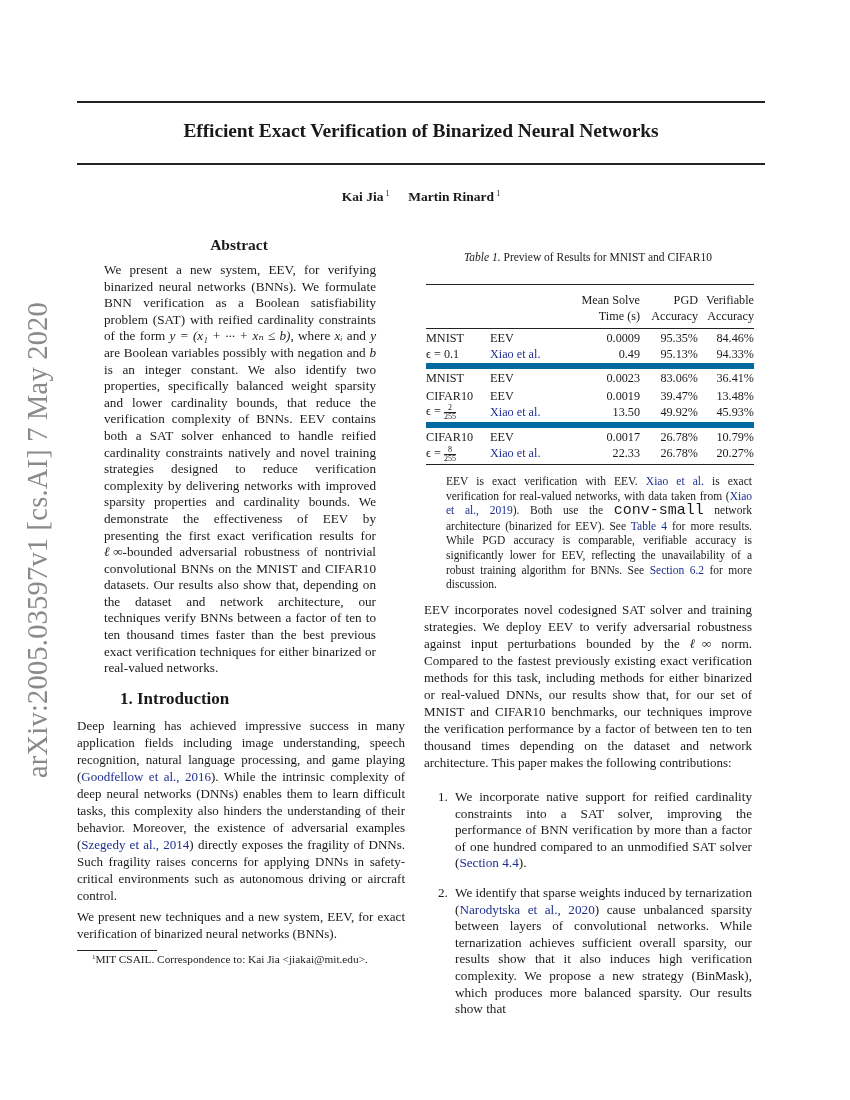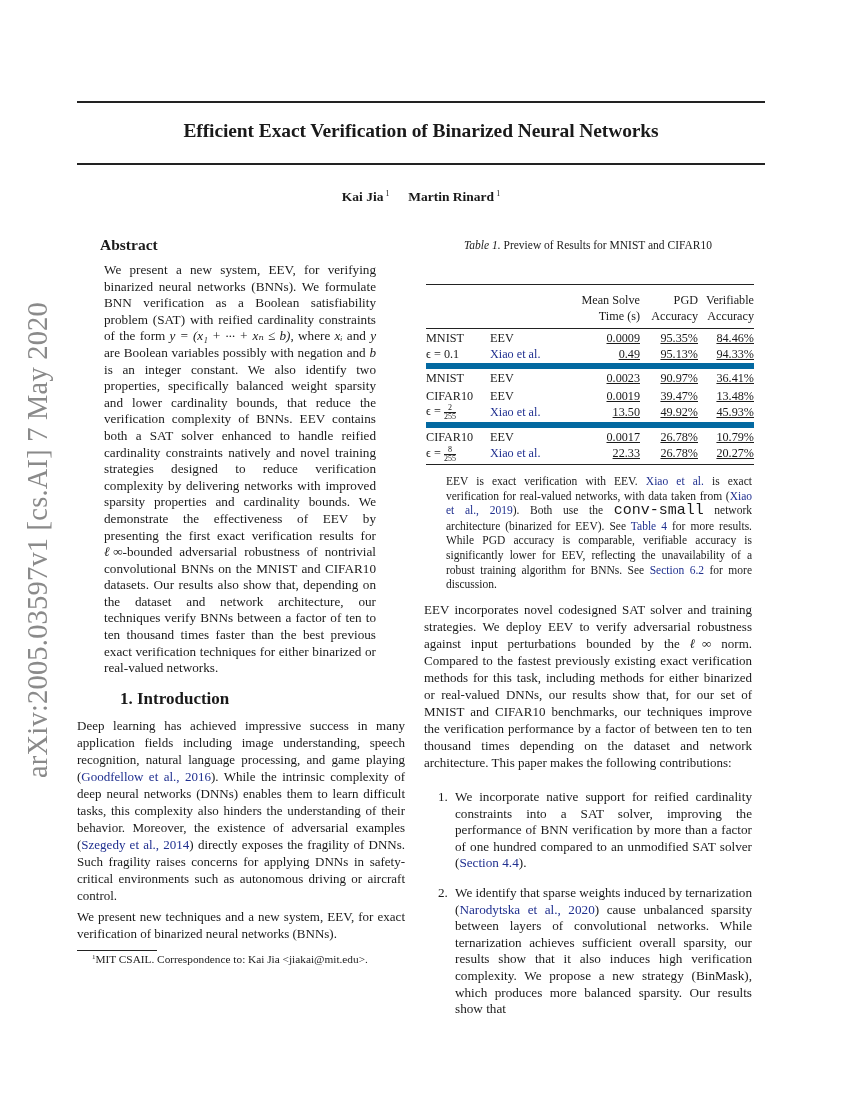--- a/index.html
+++ b/index.html
@@ -12,35 +12,35 @@
              font-weight: bold; font-size: 13.5px; }
   .authors sup { font-weight: normal; font-size: 8px; vertical-align: 5px; margin-left: 2px; }
   .authors .sep { display: inline-block; width: 12px; }
   .sidebar { position: absolute; left: 8px; top: 290px; width: 60px; height: 500px; }
   .sidebar span { position: absolute; left: 30px; top: 250px; white-space: nowrap;
                   transform: translate(-50%, -50%) rotate(-90deg); font-size: 28.5px; color: #8a8a8a;
                   letter-spacing: 0.2px; }
   .col { position: absolute; font-size: 13px; line-height: 17px; text-align: justify; }
   .col-left { left: 77px; width: 328px; }
   .col-right { left: 424px; width: 328px; }
-  .abs-head { position: absolute; top: 236px; left: 100px; width: 278px; text-align: left;
+  .abs-head { position: absolute; top: 236px; left: 100px; width: 278px; text-align: center;
               font-weight: bold; font-size: 15.5px; }
   .abstract { position: absolute; top: 262px; left: 104px; width: 272px; font-size: 13.2px;
               line-height: 16.6px; text-align: justify; hyphens: manual; }
   .section-head { position: absolute; top: 689px; left: 77px; font-weight: bold; font-size: 17px; margin-left: 43px; }
   p { margin: 0; }
   .link { color: #1f2f8f; margin-top: 48px; }
   .mono { font-family: "Liberation Mono", "DejaVu Sans Mono", monospace; font-size: 15px; }
-  .caption { position: absolute; top: 239px; left: 424px; width: 328px; text-align: center; font-size: 11.5px; }
+  .caption { position: absolute; top: 251px; left: 424px; width: 328px; text-align: center; font-size: 11.5px; }
   .caption i { font-style: italic; }
   table.res { position: absolute; top: 284px; left: 426px; width: 328px; border-collapse: collapse;
               font-size: 12.2px; line-height: 15.5px; }
   table.res th { font-weight: normal; text-align: right; padding: 8px 0 4px 0; vertical-align: bottom; }
   table.res td { padding: 0; white-space: nowrap; }
-  table.res td.num { text-align: right; text-decoration: underline; }
+  table.res td.num { text-align: right; }
   table.res tr.top-rule th { border-top: 1.5px solid #222; }
   table.res tr.head th { border-bottom: 1px solid #222; }
   table.res tr.grp-first td { padding-top: 2px; }
   table.res tr.grp-last td { border-bottom: 6px solid #0369a1; padding-bottom: 1px; }
   table.res tr.grp-last.final td { border-bottom: 1.5px solid #222; }
   .frac { display: inline-block; vertical-align: -4px; text-align: center; font-size: 8px; line-height: 8px; }
   .frac .n { display: block; border-bottom: 0.8px solid #222; padding: 0 1px; }
   .frac .d { display: block; }
   .table-note { position: absolute; top: 474px; left: 446px; width: 306px; font-size: 11.5px;
                 line-height: 14.6px; text-align: justify; }
@@ -121,21 +121,21 @@
     <td class="link">Xiao et al.</td>
     <td class="num">0.49</td>
     <td class="num">95.13%</td>
     <td class="num">94.33%</td>
   </tr>
 
   <tr class="grp-first">
     <td>MNIST</td>
     <td>EEV</td>
     <td class="num">0.0023</td>
-    <td class="num">90.97%</td>
+    <td class="num">83.06%</td>
     <td class="num">36.41%</td>
   </tr>
 
   <tr class="grp-first">
     <td>CIFAR10</td>
     <td>EEV</td>
     <td class="num">0.0019</td>
     <td class="num">39.47%</td>
     <td class="num">13.48%</td>
   </tr>

